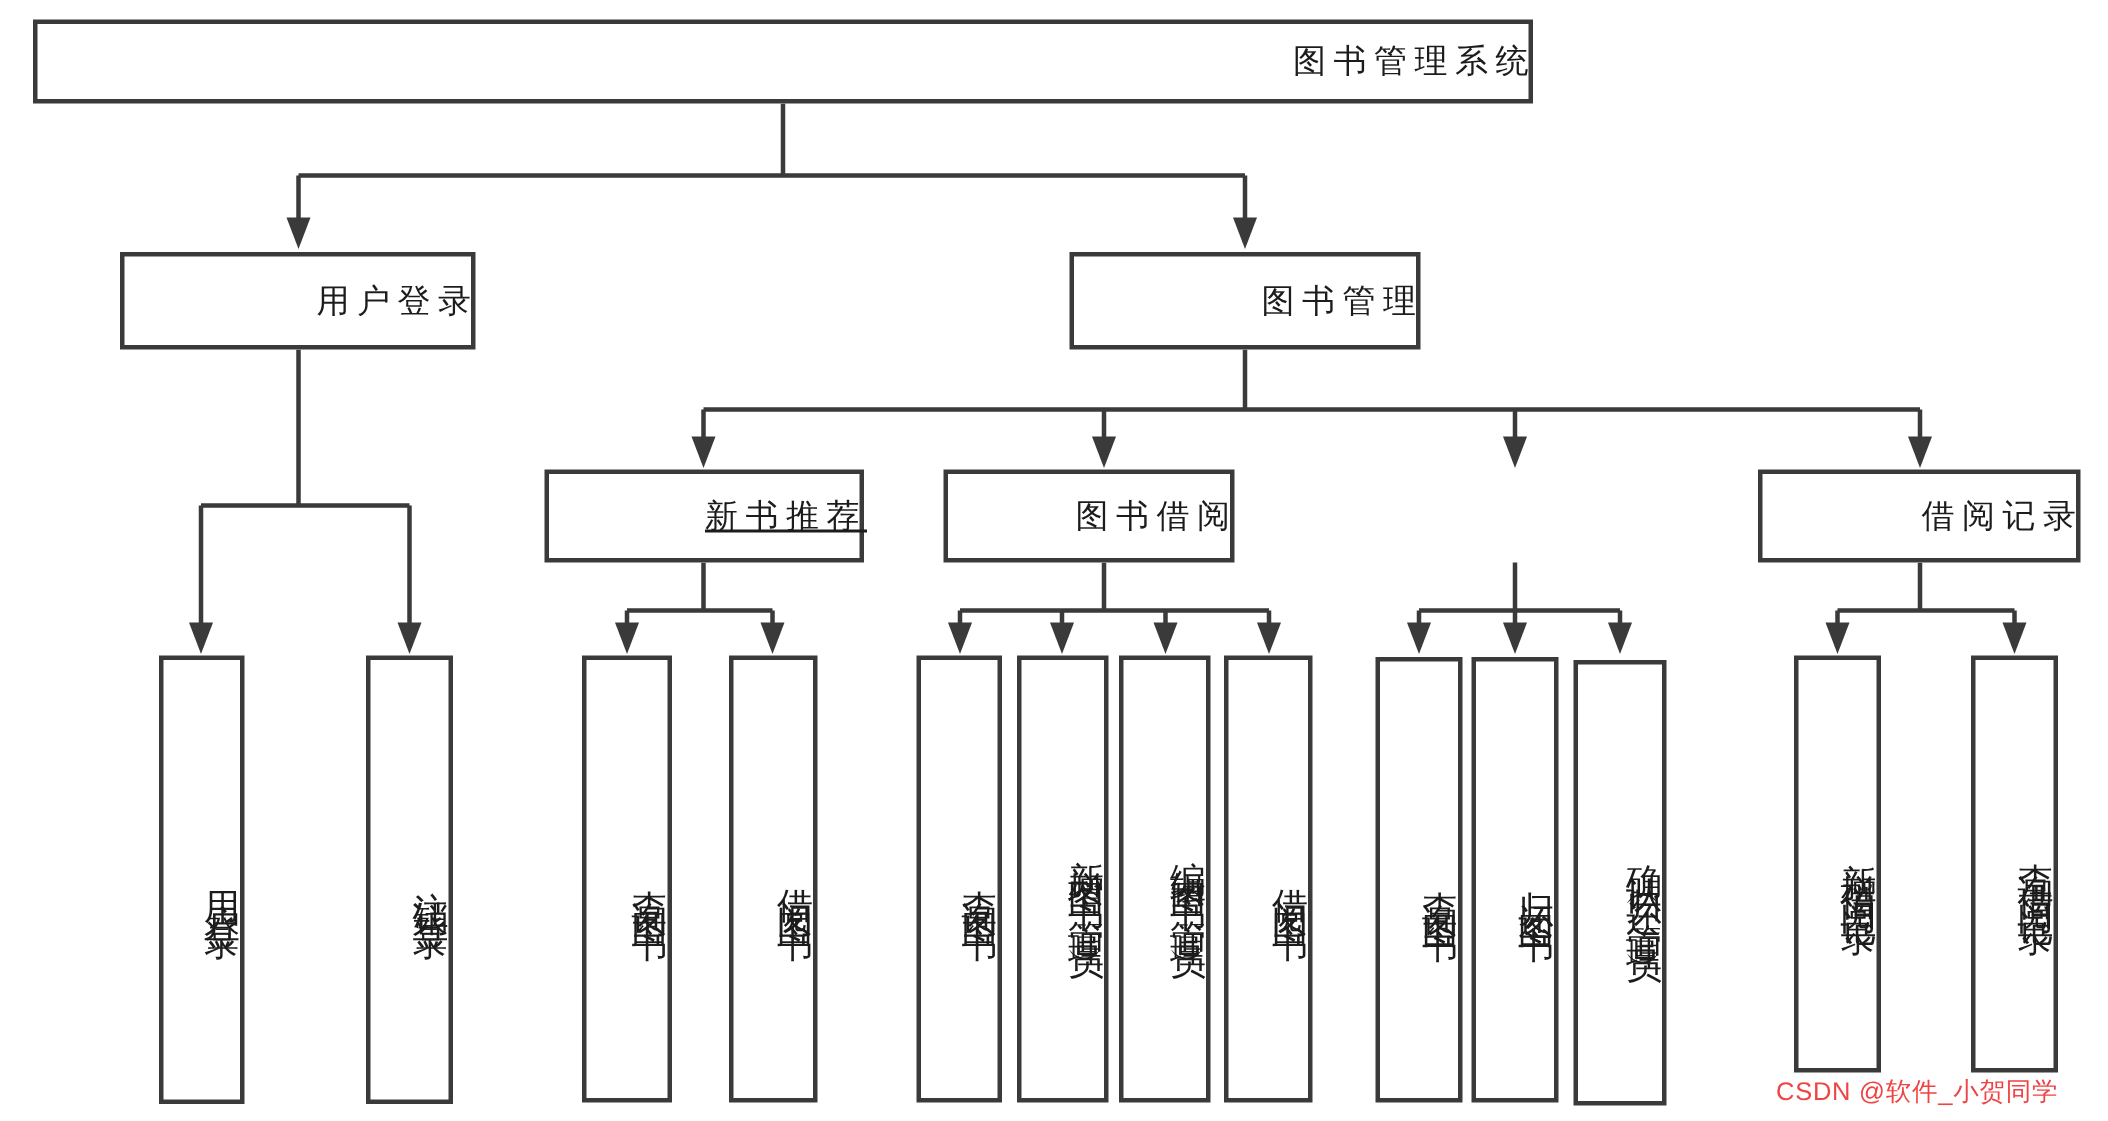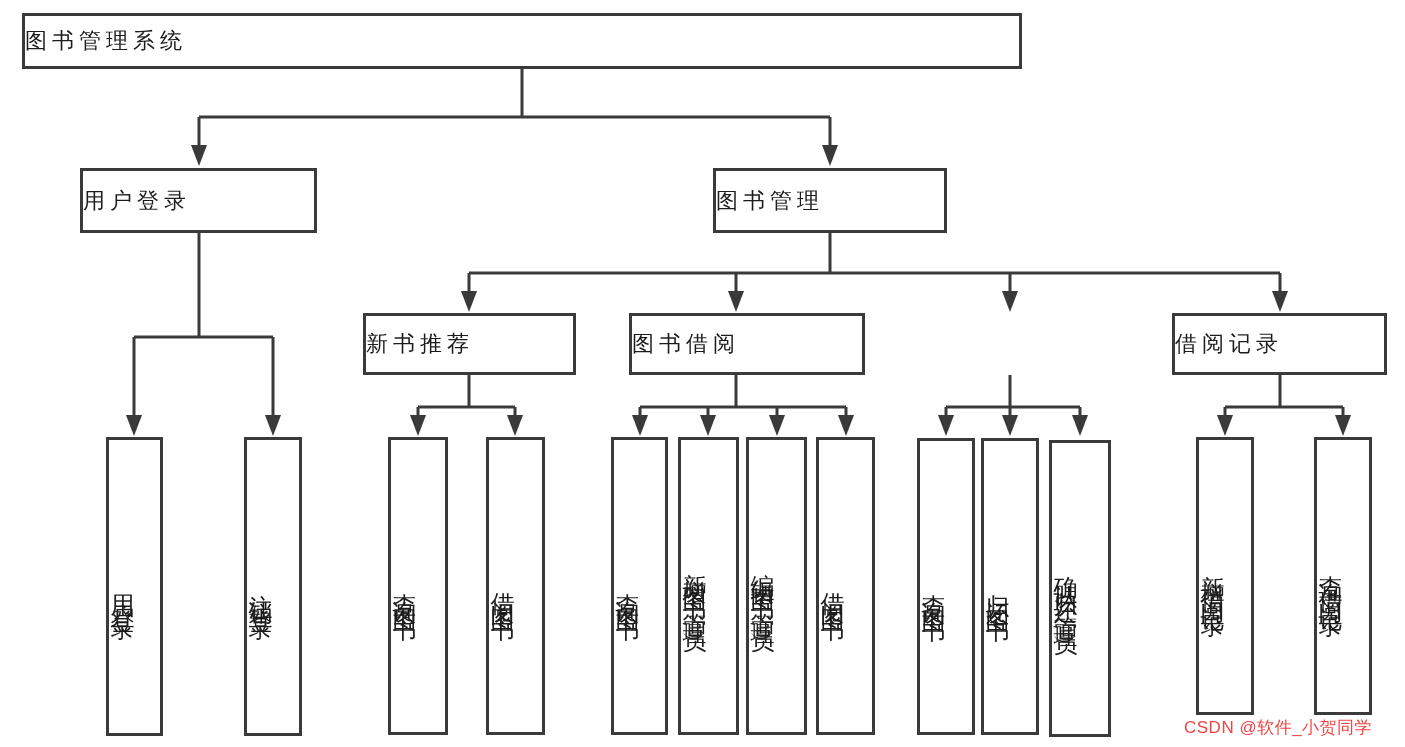--- a/index.html
+++ b/index.html
@@ -23,42 +23,42 @@
     height: 747px;
     pointer-events: none;
   }
   .box {
     position: absolute;
     box-sizing: border-box;
     border: 3px solid #3a3a3a;
     background: #ffffff;
     display: flex;
     align-items: center;
-    justify-content: flex-start;
+    justify-content: flex-end;
     color: #1c1c1c;
   }
   .hbox span {
     font-size: 22px;
     letter-spacing: 5px;
     margin-right: -5px;
     white-space: nowrap;
   }
   .vbox span {
     writing-mode: vertical-rl;
     font-size: 24px;
     letter-spacing: 8px;
     margin-bottom: -8px;
     line-height: 1.1;
   }
   
   .n-root            { left: 22px;   top: 13px;  width: 1000px; height: 56px; }
   .n-user-login      { left: 80px;   top: 168px; width: 237px;  height: 65px; }
   .n-book-mgmt       { left: 713px;  top: 168px; width: 234px;  height: 65px; }
-  .n-new-book-rec    { left: 363px;  top: 313px; width: 213px;  height: 62px; }
-  .n-book-borrow     { left: 629px;  top: 313px; width: 236px;  height: 62px; }
+  .n-new-book-rec    { left: 363px;  top: 313px; width: 213px;  height: 62px; text-decoration: underline; }
+  .n-book-borrow     { left: 629px;  top: 313px; width: 194px;  height: 62px; }
   .n-current-borrow  { left: 902px;  top: 313px; width: 215px;  height: 62px; }
   .n-borrow-records  { left: 1172px; top: 313px; width: 215px;  height: 62px; }
   .n-ul-user-login   { left: 106px;  top: 437px; width: 57px;   height: 299px; }
   .n-ul-logout       { left: 244px;  top: 437px; width: 58px;   height: 299px; }
   .n-nbr-search      { left: 388px;  top: 437px; width: 60px;   height: 298px; }
   .n-nbr-borrow      { left: 486px;  top: 437px; width: 59px;   height: 298px; }
   .n-bb-search       { left: 611px;  top: 437px; width: 57px;   height: 298px; }
   .n-bb-add          { left: 678px;  top: 437px; width: 61px;   height: 298px; }
   .n-bb-edit         { left: 746px;  top: 437px; width: 61px;   height: 298px; }
   .n-bb-borrow       { left: 816px;  top: 437px; width: 59px;   height: 298px; }

